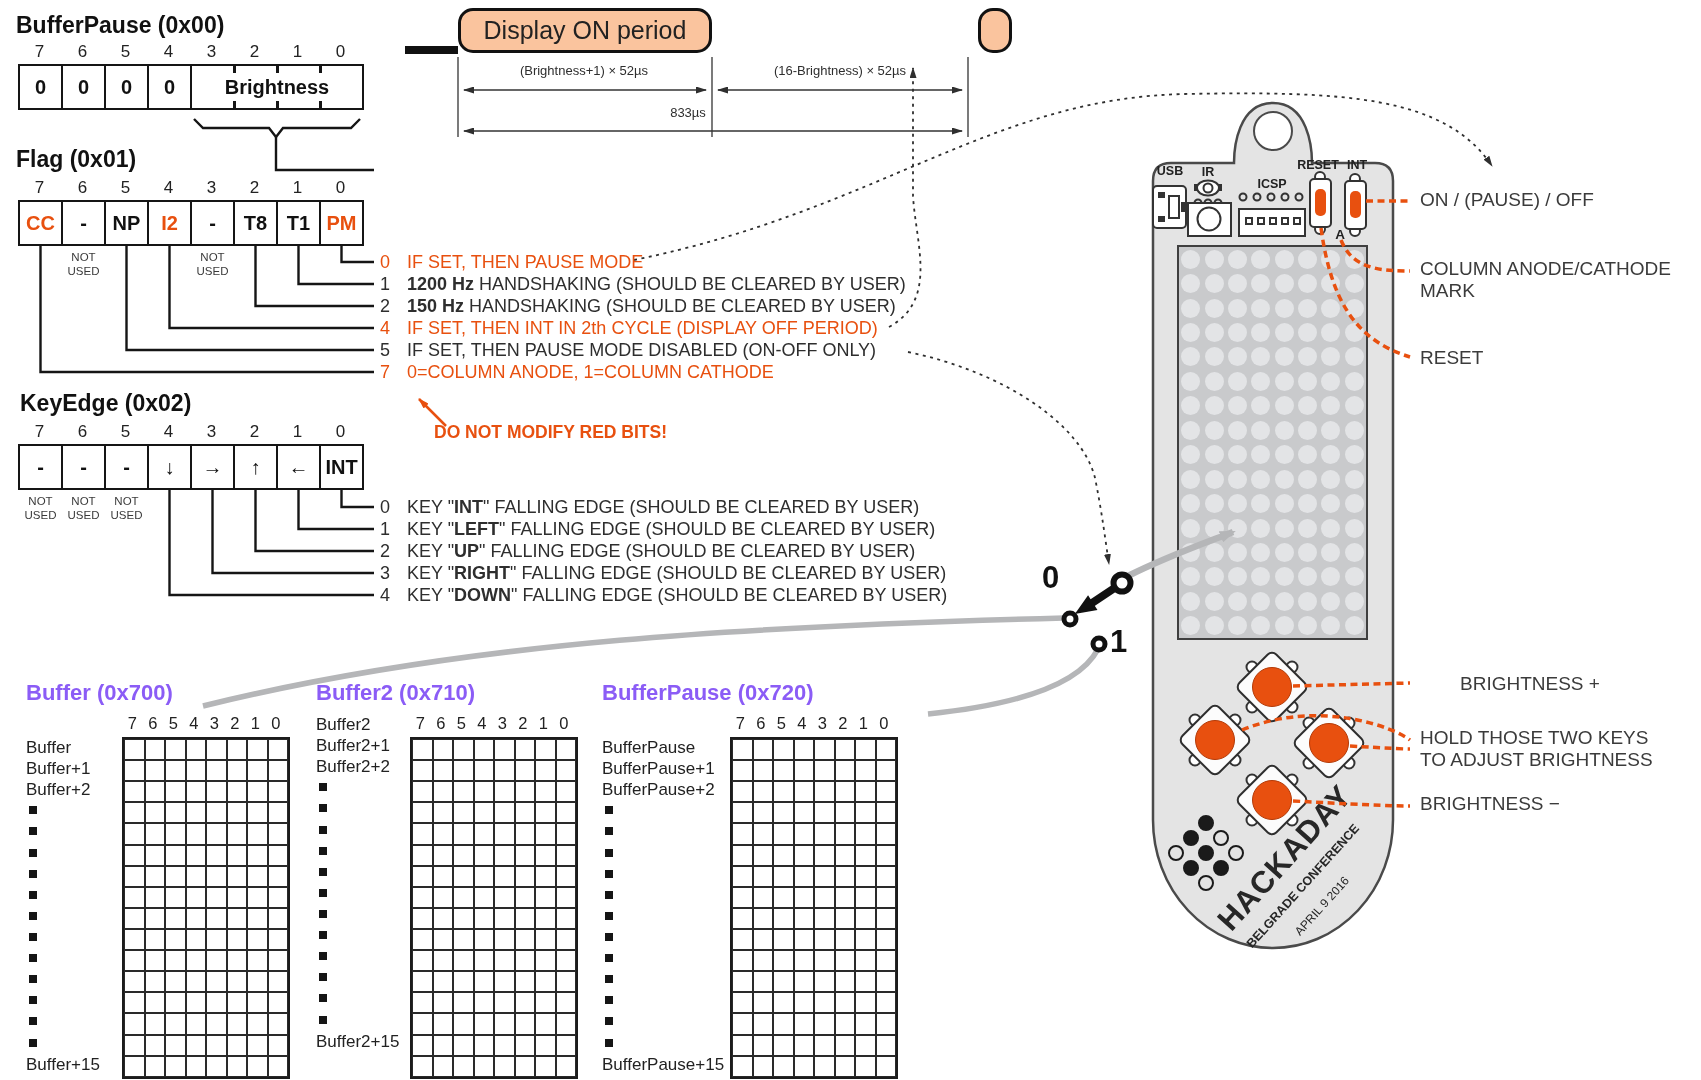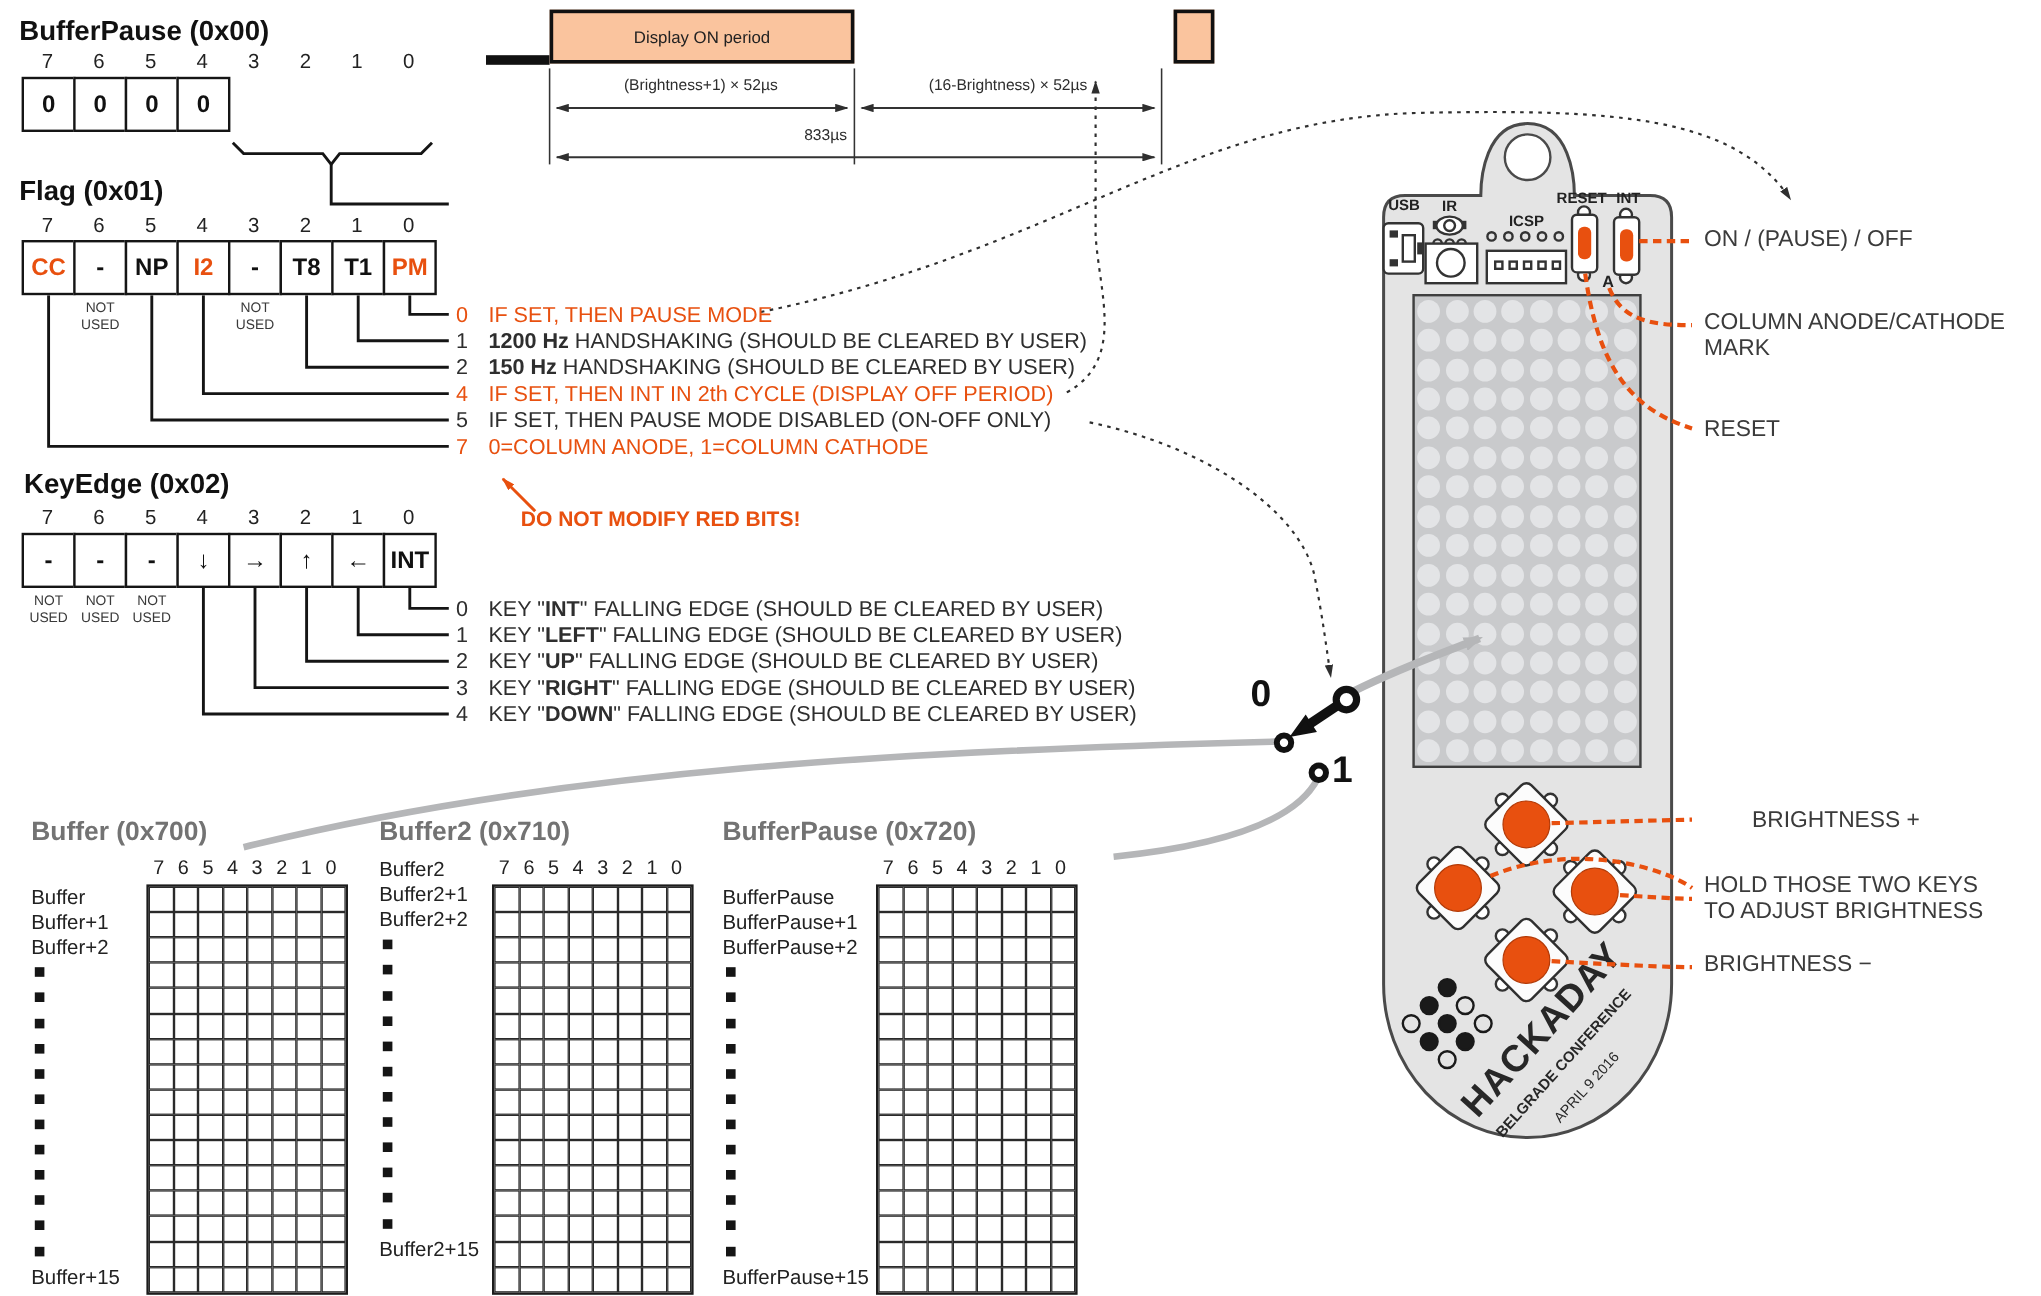--- a/index.html
+++ b/index.html
@@ -24,25 +24,25 @@
          background:#fff;display:flex;align-items:center;justify-content:center;
          font-weight:bold;font-size:20px;color:#111;position:relative;}
   .tick{position:absolute;width:2.5px;height:7px;background:var(--ink);}
   .tick.top{top:0;} .tick.bot{bottom:0;}
   .notused{width:45px;text-align:center;font-size:11.5px;line-height:1.25;color:#3a3a3a;}
   .descrow{display:flex;gap:15px;font-size:18px;color:#2e2e2e;white-space:nowrap;align-items:baseline;}
   .descrow .num{min-width:14px;text-align:center;}
   .descrow.red{color:var(--accent);}
   .warning{font-size:17.5px;font-weight:bold;color:var(--accent);white-space:nowrap;}
   .tbox{box-sizing:border-box;height:45px;display:flex;align-items:center;justify-content:center;
-        font-size:14px;color:#222;}
+        font-size:25px;color:#222;border-radius:15px;}
   .tbox.on{background:var(--salmon);border:3px solid #111;}
   .tbox.off{background:var(--off_gray);}
   .dimlabel{font-size:13px;color:#2e2e2e;text-align:center;}
-  .buf-title{font-size:22px;font-weight:bold;color:#737373;white-space:nowrap;text-align:center;}
+  .buf-title{font-size:22px;font-weight:bold;color:#8b5cf6;white-space:nowrap;text-align:center;}
   .bufgrid{display:grid;grid-template-columns:repeat(8,20.5px);grid-auto-rows:21.12px;
            background:#fff;border:2px solid #1c1c1c;box-sizing:border-box;}
   .gcell{border:1px solid #2a2a2a;}
   .blabels{font-size:17px;color:#222;}
   .blabel-row{height:21.12px;line-height:21px;position:relative;white-space:nowrap;}
   .bullet{position:absolute;left:3px;top:6px;width:8px;height:8px;background:#151515;display:inline-block;}
   .bufnums{display:grid;grid-template-columns:repeat(8,20.5px);font-size:16.5px;color:#222;}
   .bufnums span{text-align:center;}
   .matrix{position:absolute;left:1177px;top:245px;width:191px;height:395px;z-index:2;
           background:var(--matrix);border:2px solid #3f3f3f;box-sizing:border-box;
@@ -396,20 +396,29 @@
       <span>1</span>
       <span>0</span>
     </div>
   <div class="abs t4 regrow" style="left:18px;top:64px">
     <div class="cellwrap">
         <div class="rcell">0</div>
         <div class="rcell">0</div>
         <div class="rcell">0</div>
         <div class="rcell">0</div>
       </div>
+    <div class="mcell">
+      <span>Brightness</span>
+      <span class="tick top" style="left:41px"></span>
+        <span class="tick top" style="left:84px"></span>
+        <span class="tick top" style="left:127px"></span>
+      <span class="tick bot" style="left:41px"></span>
+        <span class="tick bot" style="left:84px"></span>
+        <span class="tick bot" style="left:127px"></span>
+    </div>
   </div>
 
   <div class="abs t4 reg-title" style="left:16px;top:146px">Flag (0x01)</div>
   <div class="abs t4 bitnums" style="left:18px;top:178px;width:344px">
       <span>7</span>
       <span>6</span>
       <span>5</span>
       <span>4</span>
       <span>3</span>
       <span>2</span>

